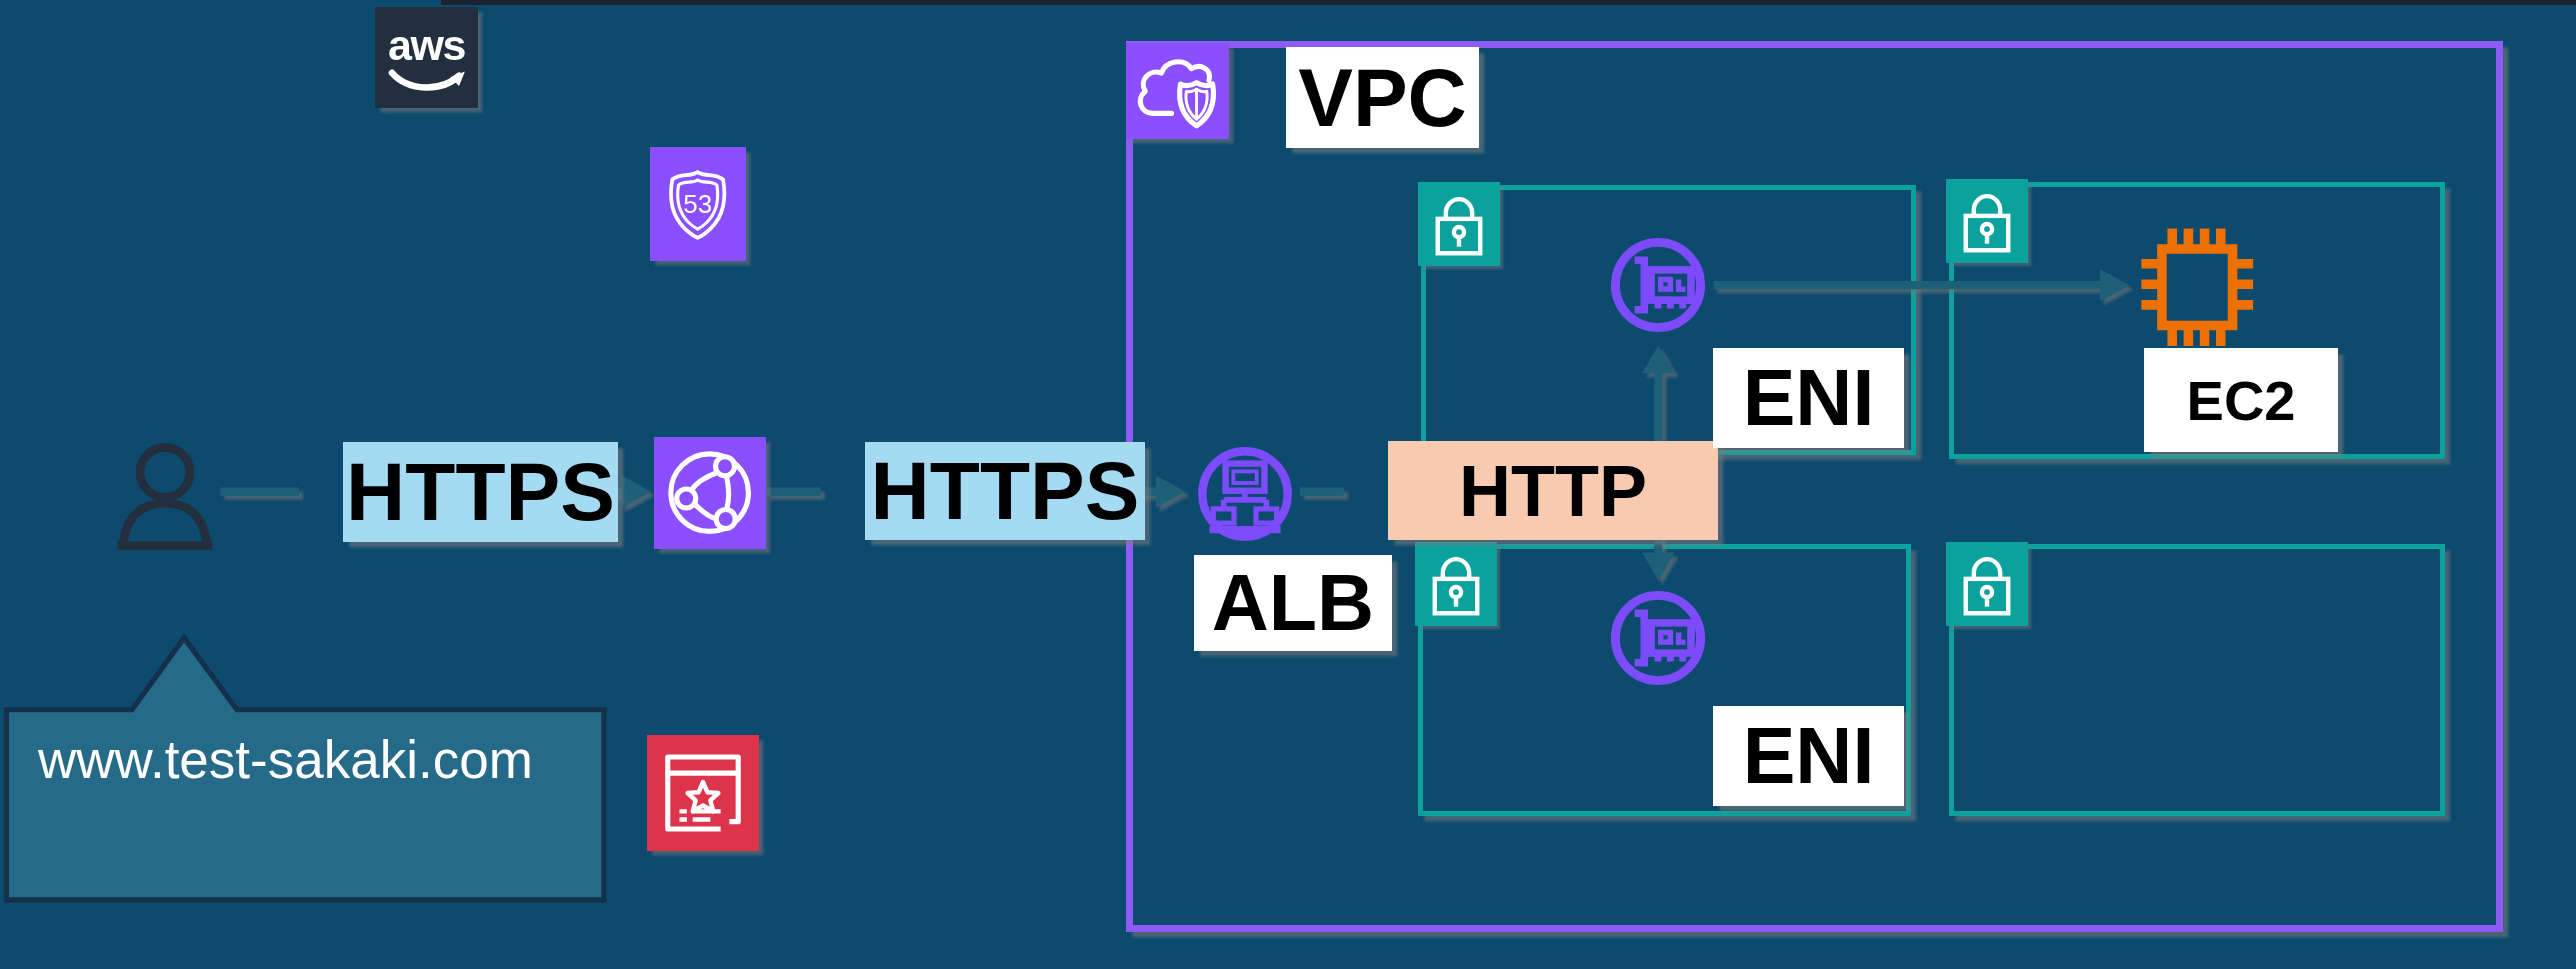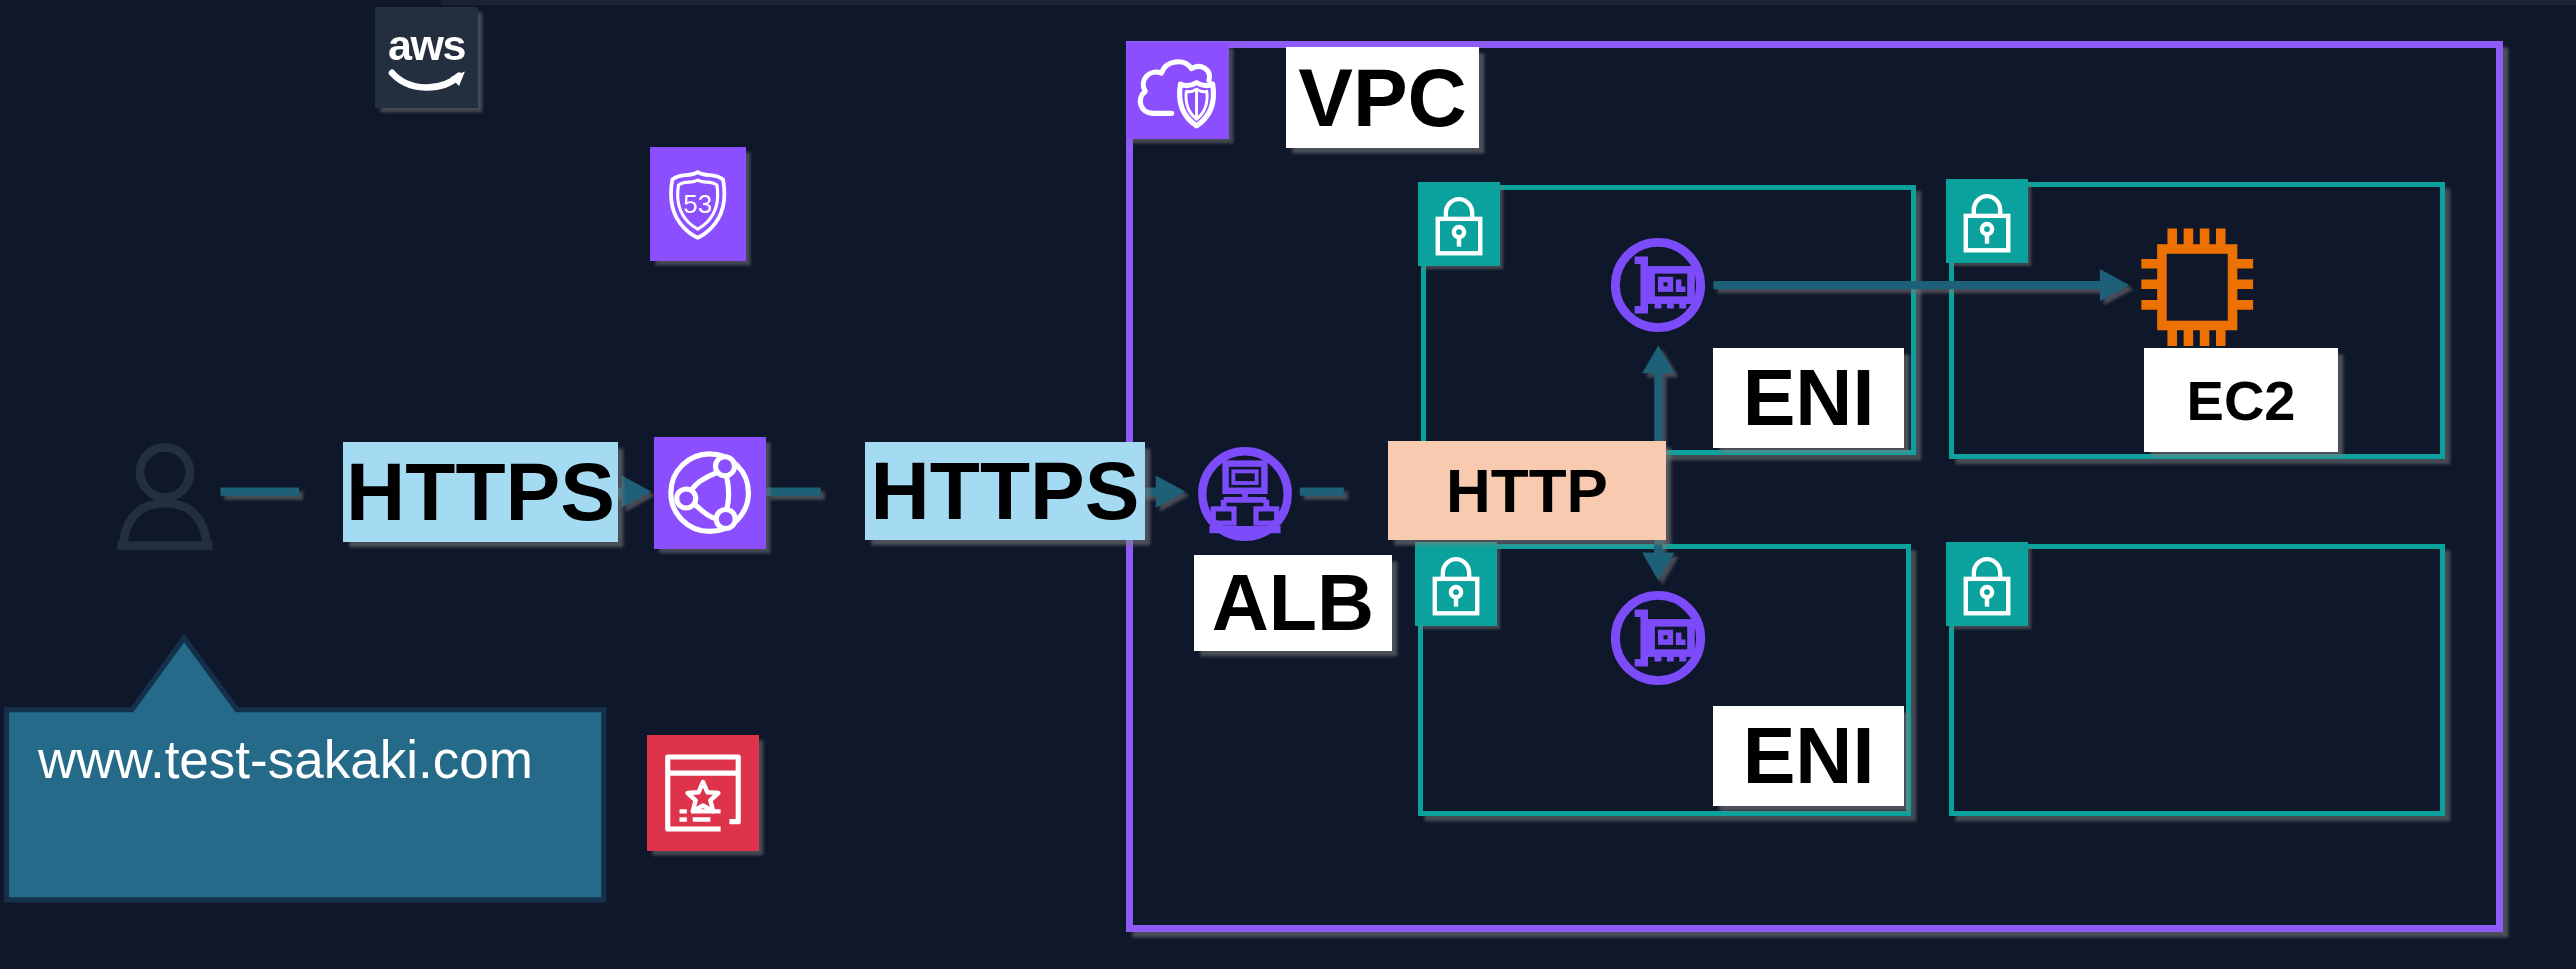--- a/index.html
+++ b/index.html
@@ -1,16 +1,16 @@
 <!DOCTYPE html>
 <html style="font-size:11.8px"><head>
 <meta charset="utf-8">
 <style>
   html,body{margin:0;padding:0;background:#000;}
-  .stage{position:relative;width:2576px;height:970px;background:#0f172a;overflow:hidden;
+  .stage{position:relative;width:2576px;height:970px;background:#0c4a6e;overflow:hidden;
          font-family:"Liberation Sans","DejaVu Sans",sans-serif;}
   .abs{position:absolute;}
   .topstrip{left:441px;top:0;width:2135px;height:5.1px;background:#1A232F;z-index:0;}
 
   
   .vpc-box{left:1126px;top:41px;width:1363px;height:877px;border:7.3px solid #8E5BF7;
            box-shadow:5.9px 5.9px 2.9px rgba(125,125,125,.55);z-index:1;}
   .sg-box{border:5.9px solid #0BA29E;box-shadow:5.9px 5.9px 2.9px rgba(125,125,125,.5);z-index:1;}
   .sg1{left:1421px;top:185px;width:485px;height:260px;}
   .sg2{left:1949px;top:182px;width:486px;height:267px;}
@@ -22,21 +22,21 @@
   .lb3{left:1415px;top:542px;} .lb4{left:1946px;top:542px;}
 
   
   .chip{display:flex;align-items:center;justify-content:center;color:#000;z-index:3;
         box-shadow:5.9px 5.9px 2.9px rgba(125,125,125,.55);font-weight:700;margin-left:44px;}
   .white{background:#fff;}
   .blue{background:#A5DBF2;}
   .peach{background:#F8CBB0;}
   .c-https1{left:299px;top:442px;width:275px;height:100px;font-size:82px;}
   .c-https2{left:821px;top:442px;width:280px;height:98px;font-size:82px;}
-  .c-http{left:1344px;top:441px;width:278px;height:99px;font-size:62px;text-align:center;}
+  .c-http{left:1344px;top:441px;width:330px;height:99px;font-size:72px;text-align:center;}
   .c-vpc{left:1242px;top:47px;width:193px;height:101px;font-size:82px;}
   .c-alb{left:1150px;top:555px;width:198px;height:96px;font-size:79px;}
   .c-eni1{left:1669px;top:348px;width:191px;height:100px;font-size:79px;}
   .c-eni2{left:1669px;top:706px;width:191px;height:100px;font-size:79px;}
   .c-ec2{left:2100px;top:348px;width:194px;height:104px;font-size:56px;}
 
   
   .tile{display:flex;align-items:center;justify-content:center;z-index:3;
         box-shadow:5.1px 5.1px 2.9px rgba(125,125,125,.5);}
   .aws-logo{left:375px;top:7.3px;width:103px;height:101px;background:#232F3E;flex-direction:column;}

